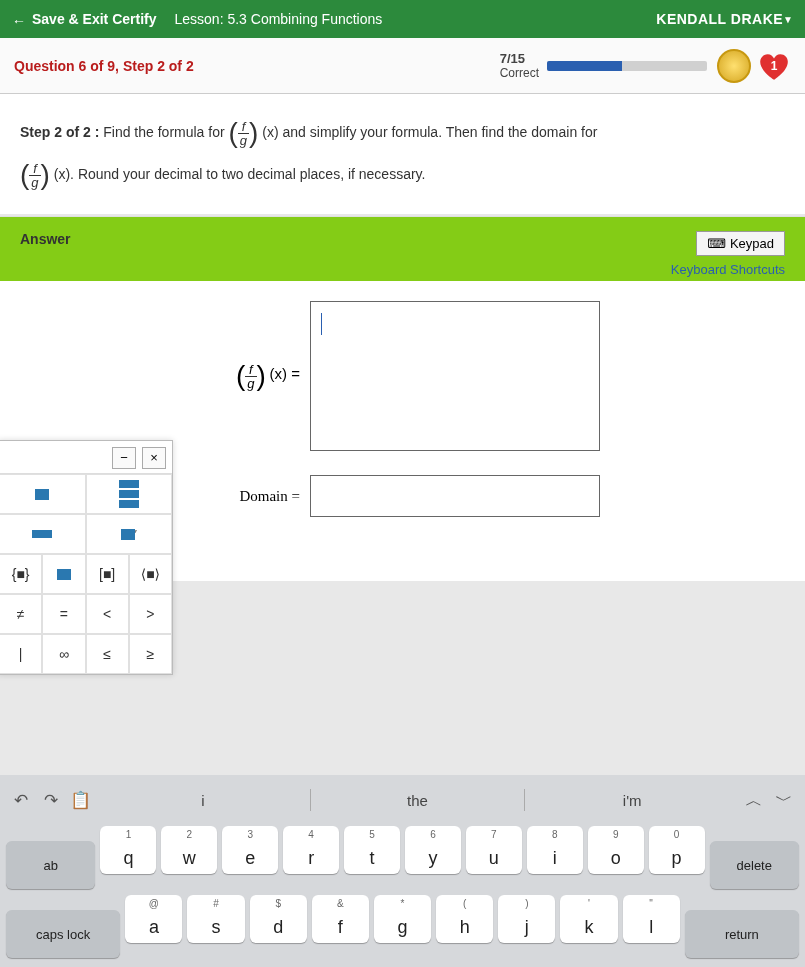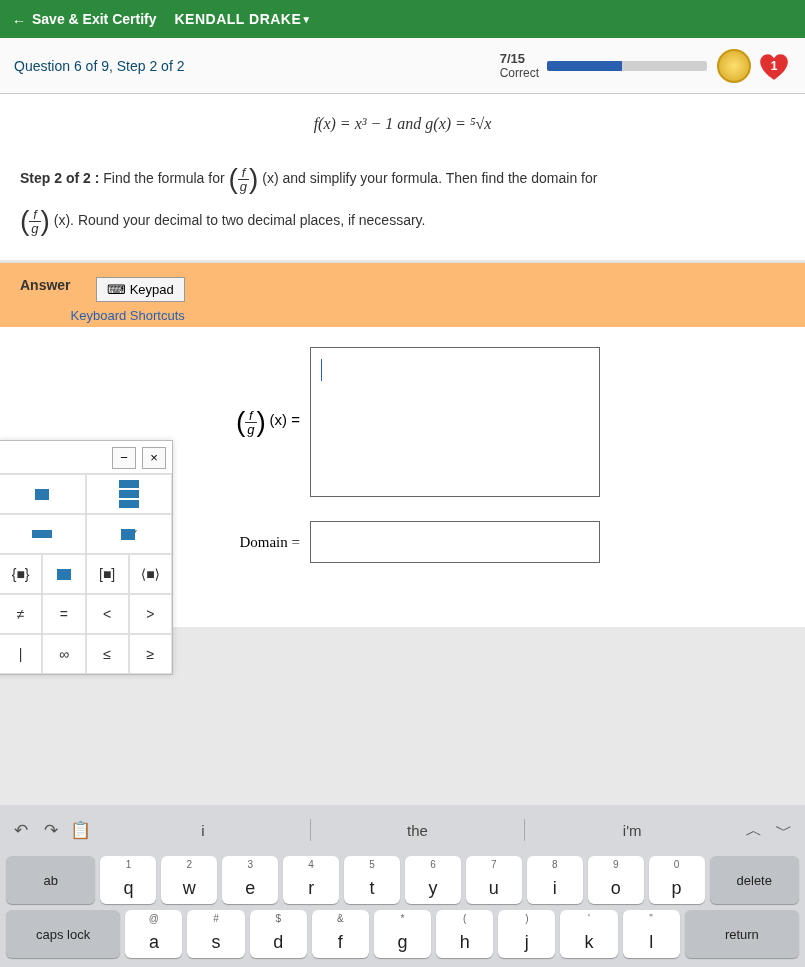--- a/index.html
+++ b/index.html
@@ -4,38 +4,38 @@
 <style>
 * { margin:0; padding:0; box-sizing:border-box; font-family:Arial,Helvetica,sans-serif; }
 body { background:#e8e8e8; width:805px; height:967px; overflow:hidden; position:relative; }
 .topbar { background:#2c8a3c; height:38px; display:flex; align-items:center; padding:0 12px; color:#fff; font-size:14px; }
 .topbar .arrow { margin-right:6px; }
 .topbar .save { font-weight:600; margin-right:18px; }
 .topbar .lesson { flex:1; }
 .topbar .user { font-weight:700; letter-spacing:.5px; }
 .topbar .drop { font-size:10px; }
 .subbar { background:#fafafa; border-bottom:1px solid #ccc; height:56px; display:flex; align-items:center; padding:0 14px; }
-.subbar .q { font-weight:400; color:#0c4a6e; font-size:14px; flex:1; }
+.subbar .q { font-weight:700; color:#b91c1c; font-size:14px; flex:1; }
 .subbar .correct { text-align:left; font-size:12px; color:#444; margin-right:8px; }
 .subbar .correct .n { font-weight:700; font-size:13px; }
 .progress { width:160px; height:10px; background:#d0d0d0; border-radius:2px; overflow:hidden; margin-right:10px; }
 .progress .fill { height:100%; background:#2a5fb0; width:47%; }
 .coin { width:34px; height:34px; border-radius:50%; background:radial-gradient(circle,#ffe070,#d4a520); border:2px solid #c79810; margin-right:6px; }
 .heart { width:34px; height:34px; position:relative; display:flex; align-items:center; justify-content:center; color:#fff; font-weight:700; font-size:12px; }
 .heart svg { position:absolute; inset:0; }
 .card { background:#fff; margin:0 0 2px 0; padding:18px 20px; color:#333; font-size:14px; line-height:1.5; }
 .card .prompt { margin-bottom:18px; }
 .card .eq { text-align:center; font-family:'Times New Roman',serif; font-style:italic; font-size:16px; margin-bottom:22px; }
 .card .step { font-weight:700; }
 .fg { font-family:'Times New Roman',serif; display:inline-block; vertical-align:middle; }
 .fg .paren { font-size:28px; vertical-align:middle; }
 .fg .frac { display:inline-block; text-align:center; vertical-align:middle; font-style:italic; font-size:13px; line-height:1; }
 .fg .frac .num { display:block; border-bottom:1px solid #333; padding:0 2px; }
 .fg .frac .den { display:block; padding:0 2px; }
-.answer-head { display:flex; justify-content:flex-start; align-items:flex-start; padding:14px 20px 4px; background:#fdba74; border-top:1px solid #e0e0e0; }
+.answer-head { display:flex; justify-content:space-between; align-items:flex-start; padding:14px 20px 4px; background:#84cc16; border-top:1px solid #e0e0e0; }
 .answer-head .lbl { font-weight:700; color:#333; font-size:14px; }
 .answer-head .right { text-align:right; font-size:13px; }
 .keypad-btn { border:1px solid #999; background:#f5f5f5; padding:4px 10px; display:inline-flex; align-items:center; gap:4px; cursor:pointer; margin-bottom:6px; }
 .kshort { color:#2a5fb0; cursor:pointer; }
 .answer-body { background:#fff; padding:20px 20px 40px 190px; position:relative; min-height:260px; }
 .ans-row { display:flex; align-items:center; margin-bottom:24px; }
 .ans-label { width:110px; text-align:right; font-family:'Times New Roman',serif; font-size:15px; margin-right:10px; }
 .ans-box { border:1px solid #666; background:#fff; }
 .ans-box.big { width:290px; height:150px; padding:10px; font-family:'Times New Roman',serif; font-size:18px; }
 .ans-box.small { width:290px; height:42px; padding:8px; }
@@ -53,28 +53,29 @@
 .kb { position:absolute; left:0; right:0; bottom:0; background:#d6d8db; padding-top:6px; }
 .sugg-row { display:flex; align-items:center; height:38px; padding:0 6px; }
 .sugg-row .ico { width:30px; text-align:center; font-size:17px; color:#555; cursor:pointer; }
 .sugg-row .sugg { flex:1; text-align:center; font-size:15px; color:#444; cursor:pointer; }
 .sugg-row .sep { width:1px; height:22px; background:#aaa; }
 .kb-rows { padding:4px 2px 6px; }
 .kb-row { display:flex; gap:5px; padding:3px 4px; }
 .key { flex:1; background:#fff; border-radius:6px; box-shadow:0 1px 1px rgba(0,0,0,.3); height:48px; position:relative; cursor:pointer; display:flex; align-items:flex-end; justify-content:center; padding-bottom:5px; font-size:18px; color:#222; }
 .key .sub { position:absolute; top:3px; font-size:10px; color:#666; }
 .key.wide { flex:1.4; background:#bfc3c7; font-size:13px; align-items:center; padding:0; }
-.key.label { flex:1.6; }
+.key.label { flex:1.6;margin-top:15px; }
 </style>
 </head>
 <body>
 
 <div class="topbar">
   <span class="arrow">←</span>
   <span class="save">Save &amp; Exit Certify</span>
+  <span class="lesson">Lesson: 5.3 Combining Functions</span>
   <span class="user">KENDALL DRAKE</span>
   <span class="drop">▼</span>
 </div>
 
 <div class="subbar">
   <span class="q">Question 6 of 9, Step 2 of 2</span>
   <div class="correct">
     <div class="n">7/15</div>
     <div>Correct</div>
   </div>
@@ -84,21 +85,20 @@
   <div class="coin"></div>
   <div class="heart">
     <svg viewBox="0 0 32 32">
         <path d="M16 29s-13-8-13-17c0-4 3-7 7-7 3 0 5 2 6 4 1-2 3-4 6-4 4 0 7 3 7 7 0 9-13 17-13 17z" fill="#e03030"></path>
       </svg>
     <span style="position:relative">1</span>
   </div>
 </div>
 
 <div class="card">
-  <div class="eq">f(x) = x³ − 1 and g(x) = ⁵√x</div>
   <div>
     <span class="step">Step 2 of 2 :</span><span>  Find the formula for </span>
     <span class="fg"><span class="paren">(</span><span class="frac"><span class="num">f</span><span class="den">g</span></span><span class="paren">)</span></span>
     <span>(x) and simplify your formula. Then find the domain for</span><br>
     <span class="fg"><span class="paren">(</span><span class="frac"><span class="num">f</span><span class="den">g</span></span><span class="paren">)</span></span>
     <span>(x). Round your decimal to two decimal places, if necessary.</span>
   </div>
 </div>
 
 <div class="answer-head">

